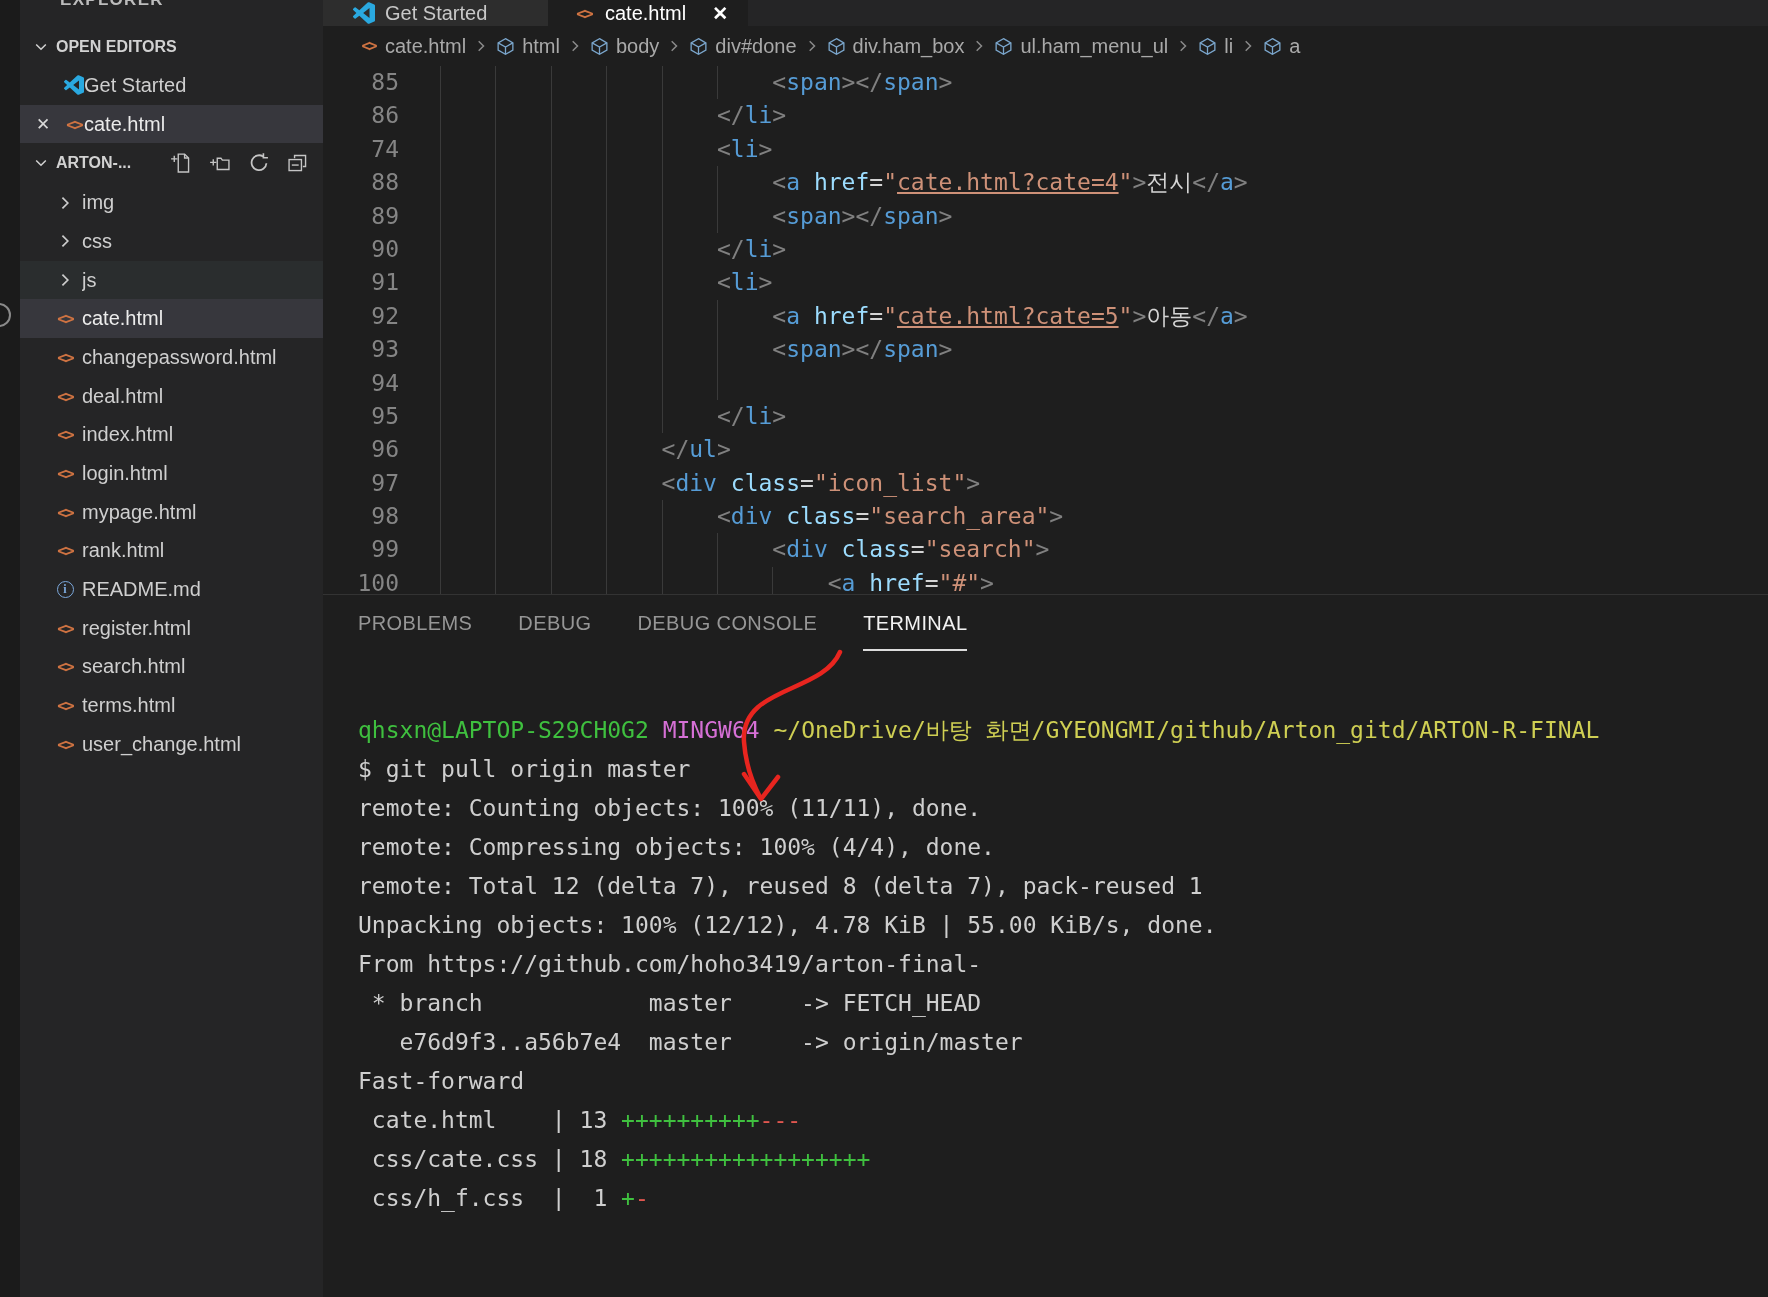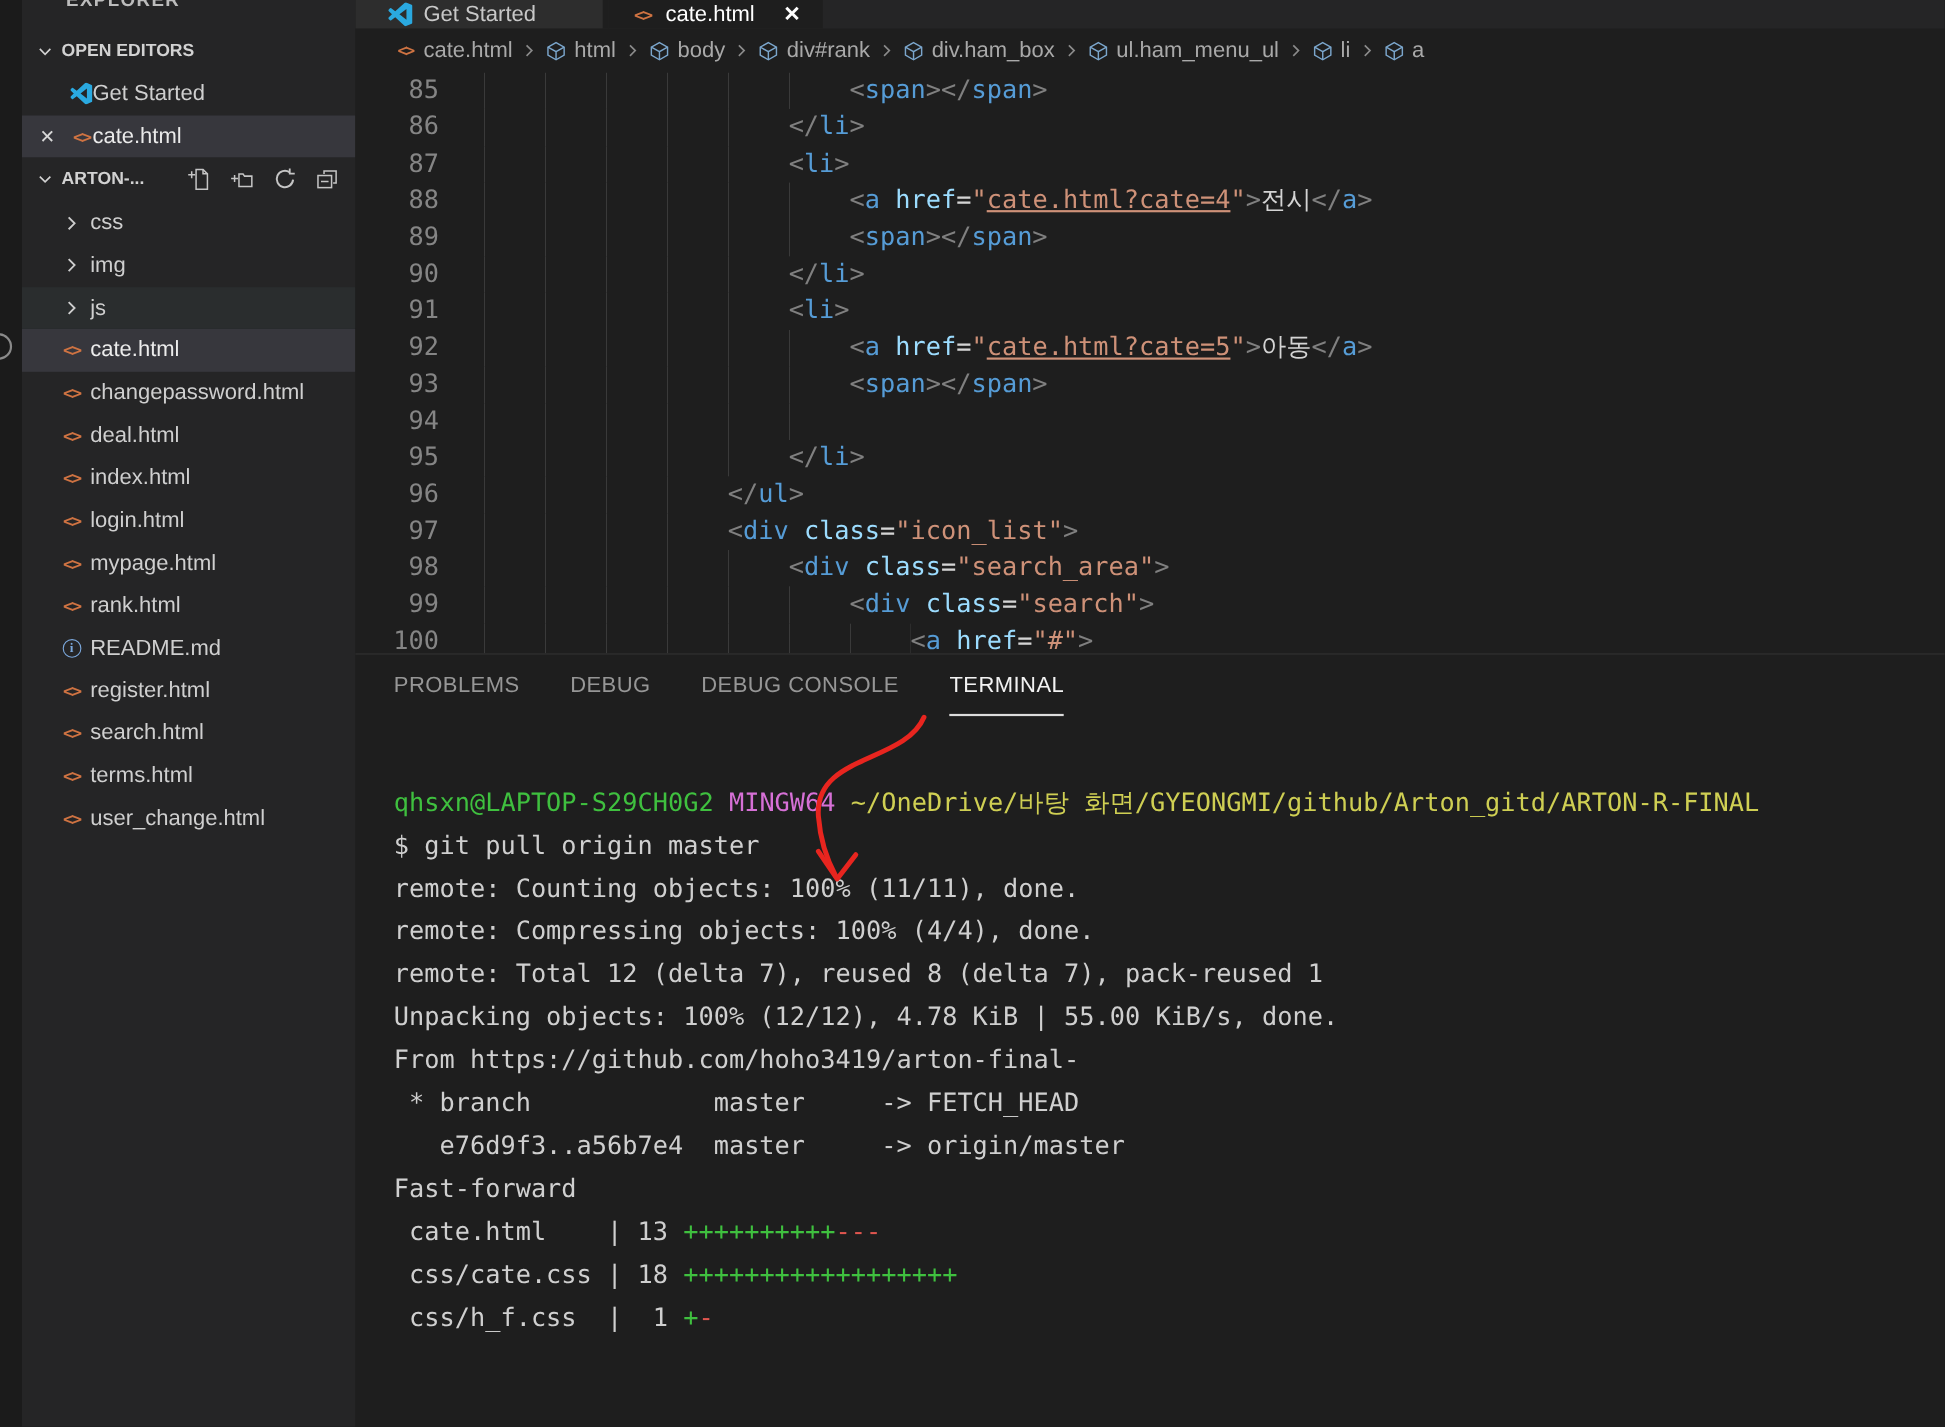--- a/index.html
+++ b/index.html
@@ -157,31 +157,31 @@
     </div>
     <div id="file-tree">
         <div class="sb-row tree-row">
           <span class="slot">
             <span class="ic" style="width: 18px; height: 18px;">
               <svg viewBox="0 0 16 16">
                 <path d="M5.7 3.2 10.5 8l-4.8 4.8" fill="none" stroke="currentColor" stroke-width="1.5"></path>
               </svg>
             </span>
           </span>
-          <span class="lab">css</span>
+          <span class="lab">img</span>
         </div>
         <div class="sb-row tree-row">
           <span class="slot">
             <span class="ic" style="width: 18px; height: 18px;">
               <svg viewBox="0 0 16 16">
                 <path d="M5.7 3.2 10.5 8l-4.8 4.8" fill="none" stroke="currentColor" stroke-width="1.5"></path>
               </svg>
             </span>
           </span>
-          <span class="lab">img</span>
+          <span class="lab">css</span>
         </div>
         <div class="sb-row tree-row hov">
           <span class="slot">
             <span class="ic" style="width: 18px; height: 18px;">
               <svg viewBox="0 0 16 16">
                 <path d="M5.7 3.2 10.5 8l-4.8 4.8" fill="none" stroke="currentColor" stroke-width="1.5"></path>
               </svg>
             </span>
           </span>
           <span class="lab">js</span>
@@ -350,21 +350,21 @@
         </span>
         <span class="crumb">
           <span class="ic" style="width: 19px; height: 19px;">
             <svg viewBox="0 0 16 16">
               <g fill="none" stroke="currentColor" stroke-width="1.1">
                 <path d="M8 1.4 14.2 4.9v6.2L8 14.6 1.8 11.1V4.9Z"></path>
                 <path d="M1.8 4.9 8 8.4l6.2-3.5M8 8.4v6.2"></path>
               </g>
             </svg>
           </span>
-          <span>div#rank</span>
+          <span>div#done</span>
         </span>
         <span class="crumb-sep">
           <svg viewBox="0 0 16 16">
             <path d="M5.7 3.2 10.5 8l-4.8 4.8" fill="none" stroke="currentColor" stroke-width="1.5"></path>
           </svg>
         </span>
         <span class="crumb">
           <span class="ic" style="width: 19px; height: 19px;">
             <svg viewBox="0 0 16 16">
               <g fill="none" stroke="currentColor" stroke-width="1.1">
@@ -420,21 +420,21 @@
                 <path d="M1.8 4.9 8 8.4l6.2-3.5M8 8.4v6.2"></path>
               </g>
             </svg>
           </span>
           <span>a</span>
         </span>
       </div>
     <div class="code-area" id="code-area">
         <div class="code-line"><span class="ln">85</span><span class="code" style="padding-left: 24ch; background-size: 24ch 100%;"><span class="tk-p">&lt;</span><span class="tk-t">span</span><span class="tk-p">&gt;&lt;/</span><span class="tk-t">span</span><span class="tk-p">&gt;</span></span></div>
         <div class="code-line"><span class="ln">86</span><span class="code" style="padding-left: 20ch; background-size: 20ch 100%;"><span class="tk-p">&lt;/</span><span class="tk-t">li</span><span class="tk-p">&gt;</span></span></div>
-        <div class="code-line"><span class="ln">87</span><span class="code" style="padding-left: 20ch; background-size: 20ch 100%;"><span class="tk-p">&lt;</span><span class="tk-t">li</span><span class="tk-p">&gt;</span></span></div>
+        <div class="code-line"><span class="ln">74</span><span class="code" style="padding-left: 20ch; background-size: 20ch 100%;"><span class="tk-p">&lt;</span><span class="tk-t">li</span><span class="tk-p">&gt;</span></span></div>
         <div class="code-line"><span class="ln">88</span><span class="code" style="padding-left: 24ch; background-size: 24ch 100%;"><span class="tk-p">&lt;</span><span class="tk-t">a</span><span class="tk-o"> </span><span class="tk-at">href</span><span class="tk-o">=</span><span class="tk-s">"</span><span class="tk-sl">cate.html?cate=4</span><span class="tk-s">"</span><span class="tk-p">&gt;</span><span class="tk-x">전시</span><span class="tk-p">&lt;/</span><span class="tk-t">a</span><span class="tk-p">&gt;</span></span></div>
         <div class="code-line"><span class="ln">89</span><span class="code" style="padding-left: 24ch; background-size: 24ch 100%;"><span class="tk-p">&lt;</span><span class="tk-t">span</span><span class="tk-p">&gt;&lt;/</span><span class="tk-t">span</span><span class="tk-p">&gt;</span></span></div>
         <div class="code-line"><span class="ln">90</span><span class="code" style="padding-left: 20ch; background-size: 20ch 100%;"><span class="tk-p">&lt;/</span><span class="tk-t">li</span><span class="tk-p">&gt;</span></span></div>
         <div class="code-line"><span class="ln">91</span><span class="code" style="padding-left: 20ch; background-size: 20ch 100%;"><span class="tk-p">&lt;</span><span class="tk-t">li</span><span class="tk-p">&gt;</span></span></div>
         <div class="code-line"><span class="ln">92</span><span class="code" style="padding-left: 24ch; background-size: 24ch 100%;"><span class="tk-p">&lt;</span><span class="tk-t">a</span><span class="tk-o"> </span><span class="tk-at">href</span><span class="tk-o">=</span><span class="tk-s">"</span><span class="tk-sl">cate.html?cate=5</span><span class="tk-s">"</span><span class="tk-p">&gt;</span><span class="tk-x">아동</span><span class="tk-p">&lt;/</span><span class="tk-t">a</span><span class="tk-p">&gt;</span></span></div>
         <div class="code-line"><span class="ln">93</span><span class="code" style="padding-left: 24ch; background-size: 24ch 100%;"><span class="tk-p">&lt;</span><span class="tk-t">span</span><span class="tk-p">&gt;&lt;/</span><span class="tk-t">span</span><span class="tk-p">&gt;</span></span></div>
         <div class="code-line"><span class="ln">94</span><span class="code" style="padding-left: 24ch; background-size: 24ch 100%;"></span></div>
         <div class="code-line"><span class="ln">95</span><span class="code" style="padding-left: 20ch; background-size: 20ch 100%;"><span class="tk-p">&lt;/</span><span class="tk-t">li</span><span class="tk-p">&gt;</span></span></div>
         <div class="code-line"><span class="ln">96</span><span class="code" style="padding-left: 16ch; background-size: 16ch 100%;"><span class="tk-p">&lt;/</span><span class="tk-t">ul</span><span class="tk-p">&gt;</span></span></div>
         <div class="code-line"><span class="ln">97</span><span class="code" style="padding-left: 16ch; background-size: 16ch 100%;"><span class="tk-p">&lt;</span><span class="tk-t">div</span><span class="tk-o"> </span><span class="tk-at">class</span><span class="tk-o">=</span><span class="tk-s">"icon_list"</span><span class="tk-p">&gt;</span></span></div>

